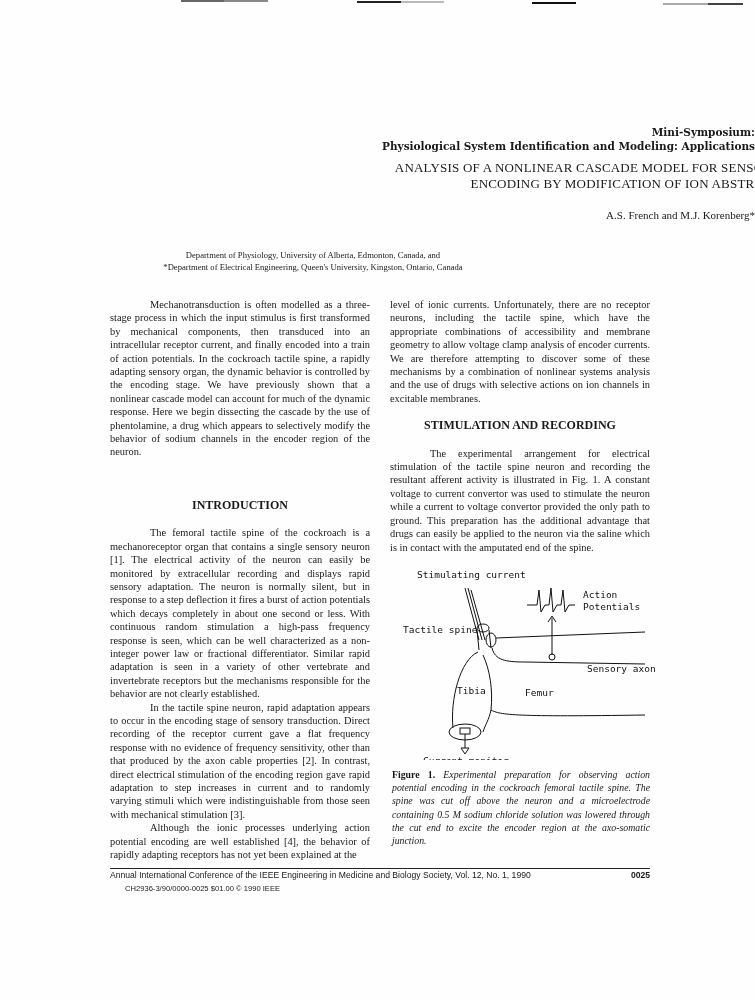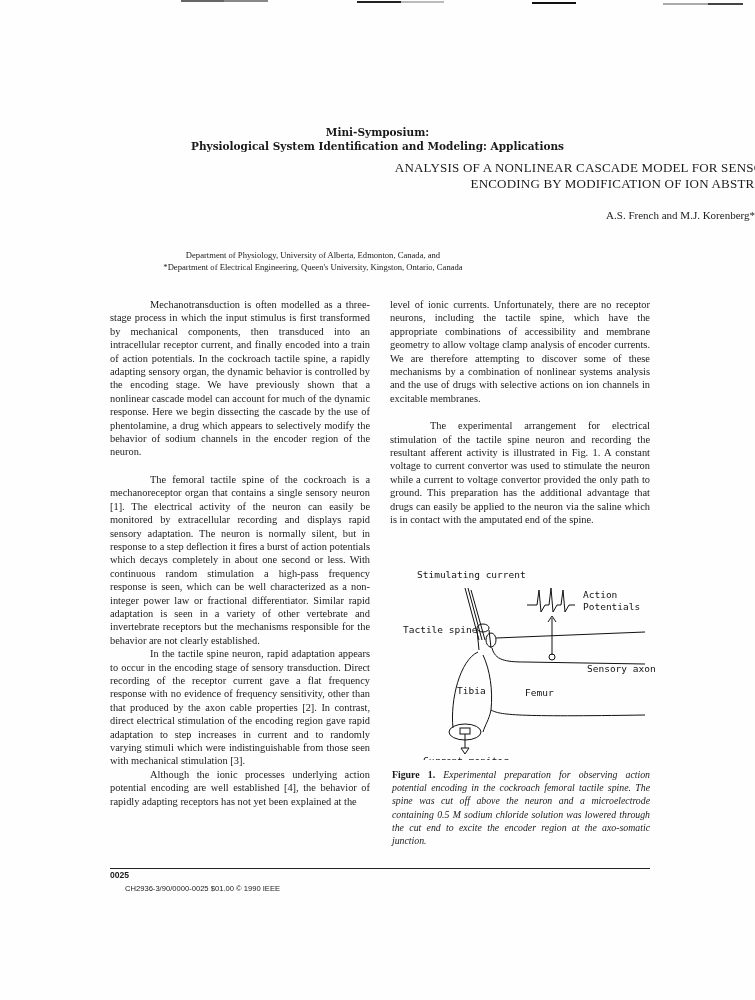--- a/index.html
+++ b/index.html
@@ -1,18 +1,18 @@
 <!DOCTYPE html>
 <html><head>
 <meta charset="utf-8">
 <style>
   html, body { margin: 0; padding: 0; background: #fdfefd; }
   body { width: 755px; height: 1000px; position: relative; overflow: hidden; color: #1a1a1a; font-family: "Liberation Serif", serif; }
   .scanline { position: absolute; top: 0; height: 2px; }
-  .sym { position: absolute; left: 0; width: 755px; text-align: center; font-family: "DejaVu Serif", serif; font-weight: bold; font-size: 10.5px; }
+  .sym { position: absolute; left: 0; width: 755px; text-align: right; font-family: "DejaVu Serif", serif; font-weight: bold; font-size: 10.5px; }
   .title { position: absolute; left: 0; width: 755px; text-align: right; font-size: 13px; letter-spacing: 0.2px; margin-left: 26px; }
   .authors { position: absolute; left: 0; width: 755px; text-align: right; font-size: 11px; }
   .affil { position: absolute; left: 0; width: 626px; text-align: center; font-size: 8.6px; }
   .col { position: absolute; width: 260px; font-size: 10.4px; line-height: 13.4px; text-align: justify; }
   .col p { margin: 0; }
   .indent { text-indent: 40px; }
   .heading { text-align: center; font-weight: bold; font-size: 12px; margin: 0; }
   .caption { position: absolute; left: 392px; width: 258px; font-size: 9.8px; line-height: 13.2px; text-align: justify; font-style: italic; }
   .caption b { font-style: normal; margin-top: 16px; }
   .footer-rule { position: absolute; left: 110px; top: 868px; width: 540px; height: 1px; background: #222; }
@@ -37,27 +37,29 @@
 
 <div class="title" style="top:160px;">ANALYSIS OF A NONLINEAR CASCADE MODEL FOR SENSORY</div>
 <div class="title" style="top:176px;">ENCODING BY MODIFICATION OF ION ABSTRACT</div>
 
 <div class="authors" style="top:209px;">A.S. French and M.J. Korenberg*</div>
 <div class="affil" style="top:250px;">Department of Physiology, University of Alberta, Edmonton, Canada, and</div>
 <div class="affil" style="top:262px;">*Department of Electrical Engineering, Queen's University, Kingston, Ontario, Canada</div>
 
 <div class="col" style="left:110px; top:298px;">
   <p class="indent">Mechanotransduction is often modelled as a three-stage process in which the input stimulus is first transformed by mechanical components, then transduced into an intracellular receptor current, and finally encoded into a train of action potentials. In the cockroach tactile spine, a rapidly adapting sensory organ, the dynamic behavior is controlled by the encoding stage. We have previously shown that a nonlinear cascade model can account for much of the dynamic response. Here we begin dissecting the cascade by the use of phentolamine, a drug which appears to selectively modify the behavior of sodium channels in the encoder region of the neuron.</p>
+  <p class="heading" style="margin-top:40px;">INTRODUCTION</p>
   <p class="indent" style="margin-top:14px;">The femoral tactile spine of the cockroach is a mechanoreceptor organ that contains a single sensory neuron [1]. The electrical activity of the neuron can easily be monitored by extracellular recording and displays rapid sensory adaptation. The neuron is normally silent, but in response to a step deflection it fires a burst of action potentials which decays completely in about one second or less. With continuous random stimulation a high-pass frequency response is seen, which can be well characterized as a non-integer power law or fractional differentiator. Similar rapid adaptation is seen in a variety of other vertebrate and invertebrate receptors but the mechanisms responsible for the behavior are not clearly established.</p>
   <p class="indent">In the tactile spine neuron, rapid adaptation appears to occur in the encoding stage of sensory transduction. Direct recording of the receptor current gave a flat frequency response with no evidence of frequency sensitivity, other than that produced by the axon cable properties [2]. In contrast, direct electrical stimulation of the encoding region gave rapid adaptation to step increases in current and to randomly varying stimuli which were indistinguishable from those seen with mechanical stimulation [3].</p>
   <p class="indent">Although the ionic processes underlying action potential encoding are well established [4], the behavior of rapidly adapting receptors has not yet been explained at the</p>
 </div>
 
 <div class="col" style="left:390px; top:298px;">
   <p>level of ionic currents. Unfortunately, there are no receptor neurons, including the tactile spine, which have the appropriate combinations of accessibility and membrane geometry to allow voltage clamp analysis of encoder currents. We are therefore attempting to discover some of these mechanisms by a combination of nonlinear systems analysis and the use of drugs with selective actions on ion channels in excitable membranes.</p>
+  <p class="heading" style="margin-top:14px;">STIMULATION AND RECORDING</p>
   <p class="indent" style="margin-top:14px;">The experimental arrangement for electrical stimulation of the tactile spine neuron and recording the resultant afferent activity is illustrated in Fig. 1. A constant voltage to current convertor was used to stimulate the neuron while a current to voltage convertor provided the only path to ground. This preparation has the additional advantage that drugs can easily be applied to the neuron via the saline which is in contact with the amputated end of the spine.</p>
 </div>
 
 <svg class="fig" viewBox="0 0 260 200">
   <text x="22" y="18">Stimulating current</text>
 
   <g stroke="#111" fill="none" stroke-width="1">
     <line x1="70" y1="28" x2="84" y2="80"></line>
     <line x1="73" y1="28" x2="87" y2="80"></line>
     <line x1="76" y1="30" x2="90" y2="80"></line>
@@ -91,15 +93,16 @@
   <text x="28" y="204">Current monitor</text>
 </svg>
 
 <div class="caption" style="top:768px;">
   <b>Figure 1.</b>
   <span>Experimental preparation for observing action potential encoding in the cockroach femoral tactile spine. The spine was cut off above the neuron and a microelectrode containing 0.5 M sodium chloride solution was lowered through the cut end to excite the encoder region at the axo-somatic junction.</span>
 </div>
 
 <div class="footer-rule"></div>
 <div class="footer1">
+  <span>Annual International Conference of the IEEE Engineering in Medicine and Biology Society, Vol. 12, No. 1, 1990</span>
   <b>0025</b>
 </div>
 <div class="footer2">CH2936-3/90/0000-0025 $01.00 © 1990 IEEE</div>
 
 </body></html>

